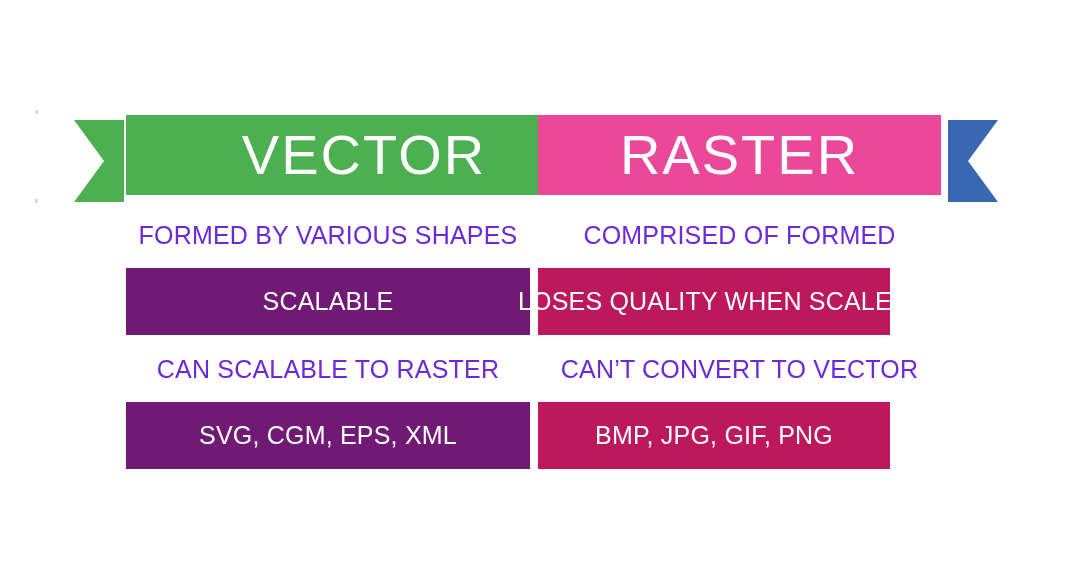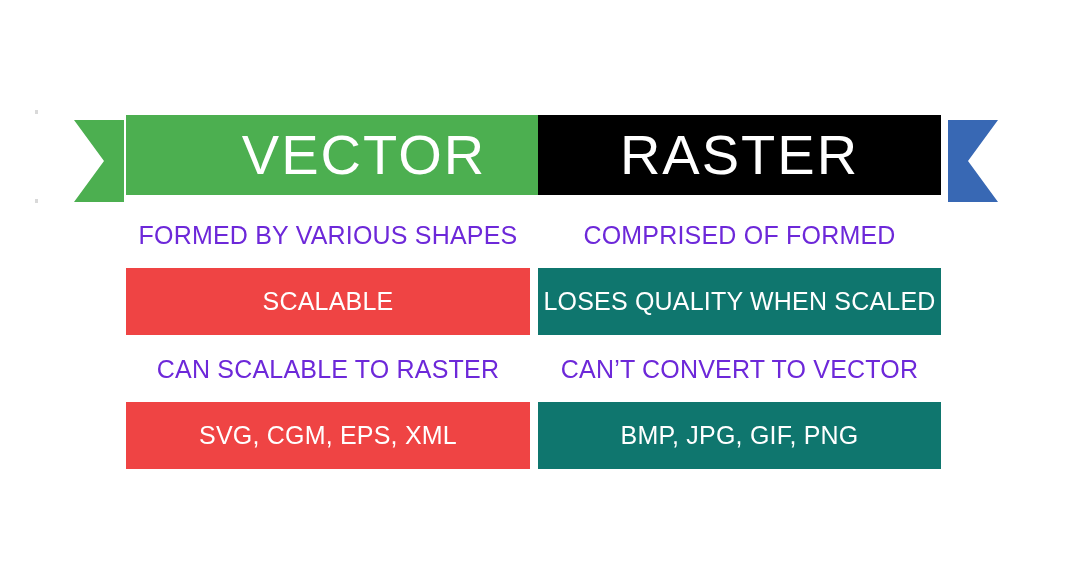--- a/index.html
+++ b/index.html
@@ -60,21 +60,21 @@
     justify-content: center;
   }
   .ribbon-bar.vector {
     left: 126px;
     width: 476px;
     background: #4caf50;
   }
   .ribbon-bar.raster {
     left: 538px;
     width: 403px;
-    background: #000000;
+    background: #ec4899;
   }
   .ribbon-title {
     color: #ffffff;
     font-size: 56px;
     font-weight: 400;
     letter-spacing: 2px;
     line-height: 1;
     white-space: nowrap;
   }
 
@@ -120,22 +120,22 @@
   .fill-row.f2 { top: 402px; }
 
   .fill-cell {
     position: absolute;
     top: 0;
     height: 67px;
     display: flex;
     align-items: center;
     justify-content: center;
   }
-  .fill-cell.col-left  { left: 126px; width: 404px; background: #ef4444; }
-  .fill-cell.col-right { left: 538px; width: 403px; background: #0f766e; }
+  .fill-cell.col-left  { left: 126px; width: 404px; background: #701a75; }
+  .fill-cell.col-right { left: 538px; width: 352px; background: #be185d; }
 
   .fill-text {
     color: #ffffff;
     font-size: 25px;
     font-weight: 400;
     letter-spacing: 0.2px;
     line-height: 1;
     white-space: nowrap;
   }
 </style>

